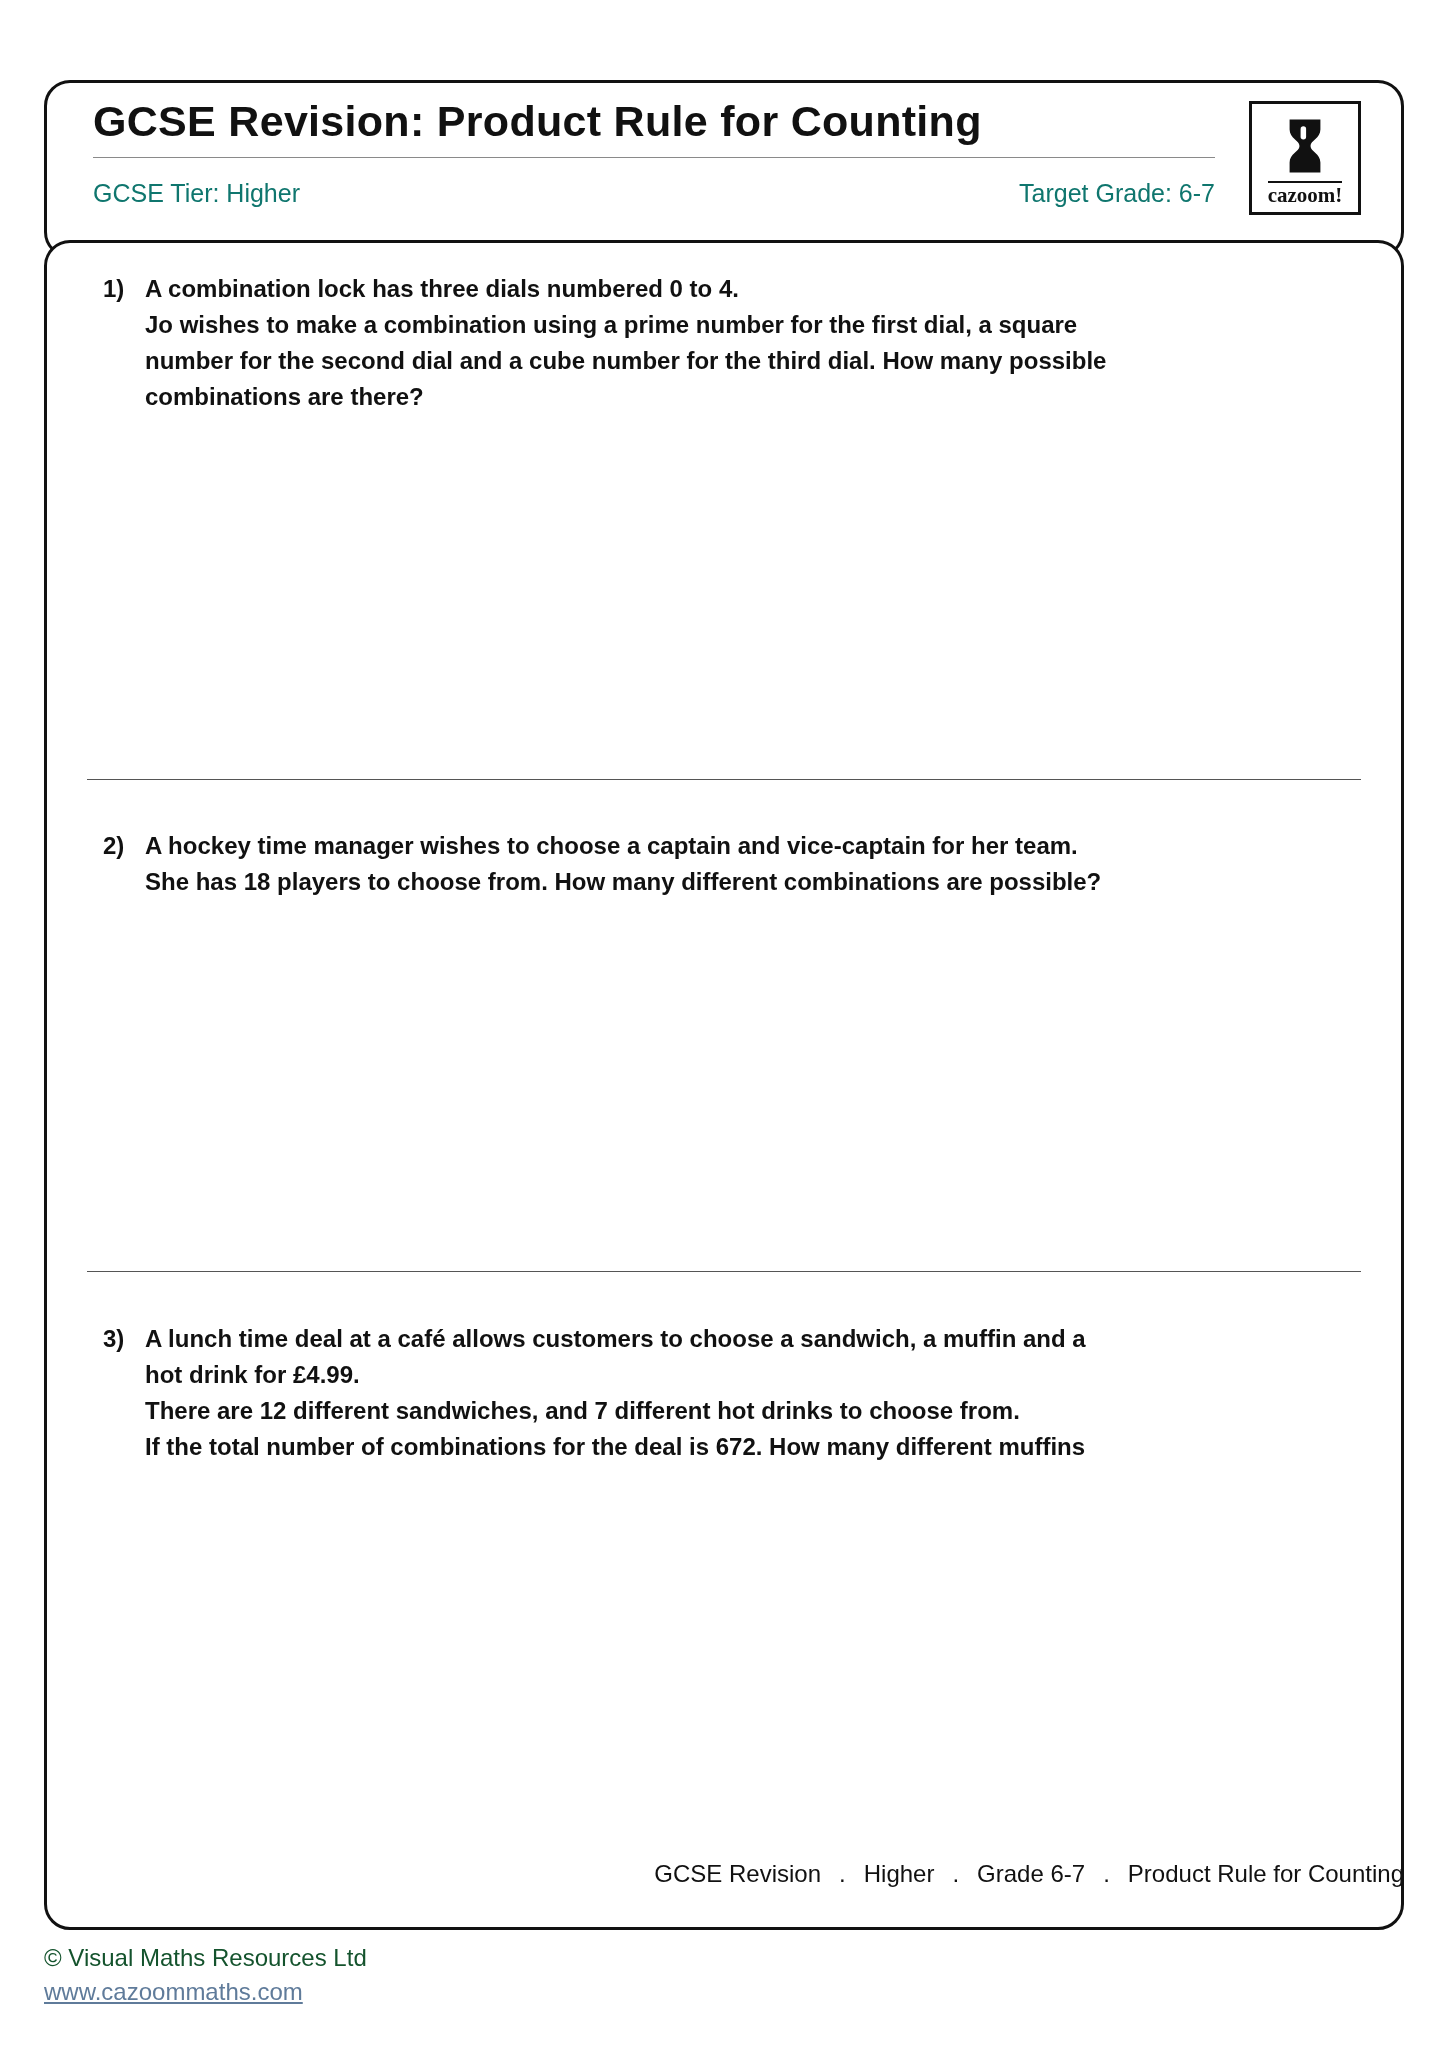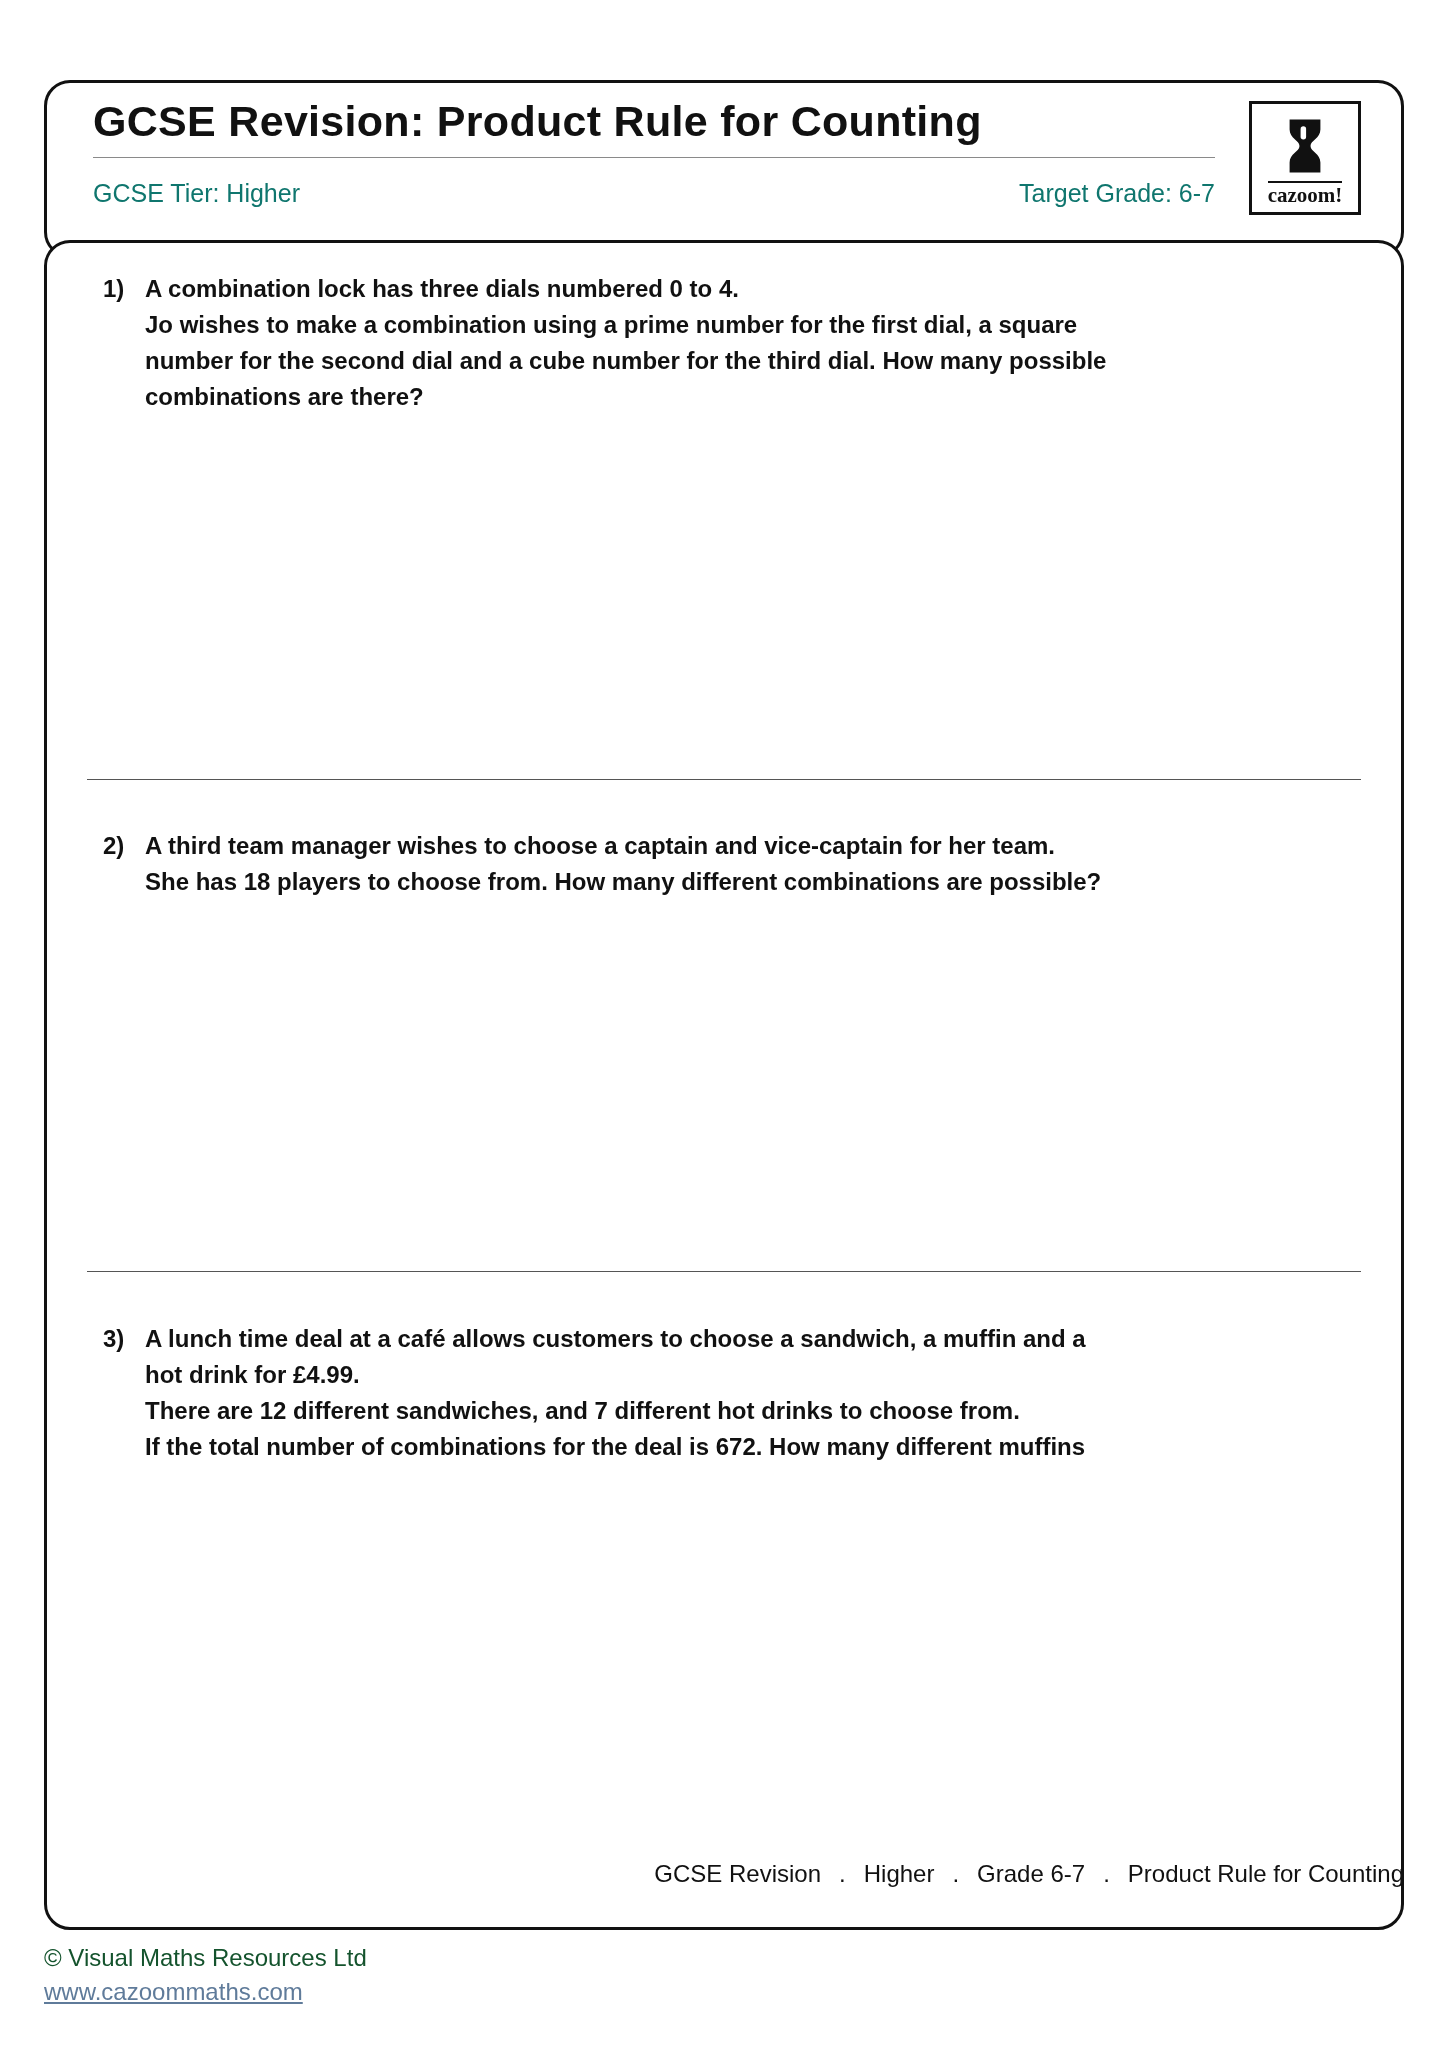--- a/index.html
+++ b/index.html
@@ -202,21 +202,21 @@
           <div>number for the second dial and a cube number for the third dial. How many possible</div>
           <div>combinations are there?</div>
         </div>
     </div>
 
     <div class="divider divider-1"></div>
 
     <div class="question q2">
       <div class="q-number">2)</div>
       <div class="q-text">
-          <div>A third team manager wishes to choose a captain and vice-captain for her team.</div>
+          <div>A hockey time manager wishes to choose a captain and vice-captain for her team.</div>
           <div>She has 18 players to choose from. How many different combinations are possible?</div>
         </div>
     </div>
 
     <div class="divider divider-2"></div>
 
     <div class="question q3">
       <div class="q-number">3)</div>
       <div class="q-text">
           <div>A lunch time deal at a café allows customers to choose a sandwich, a muffin and a</div>

